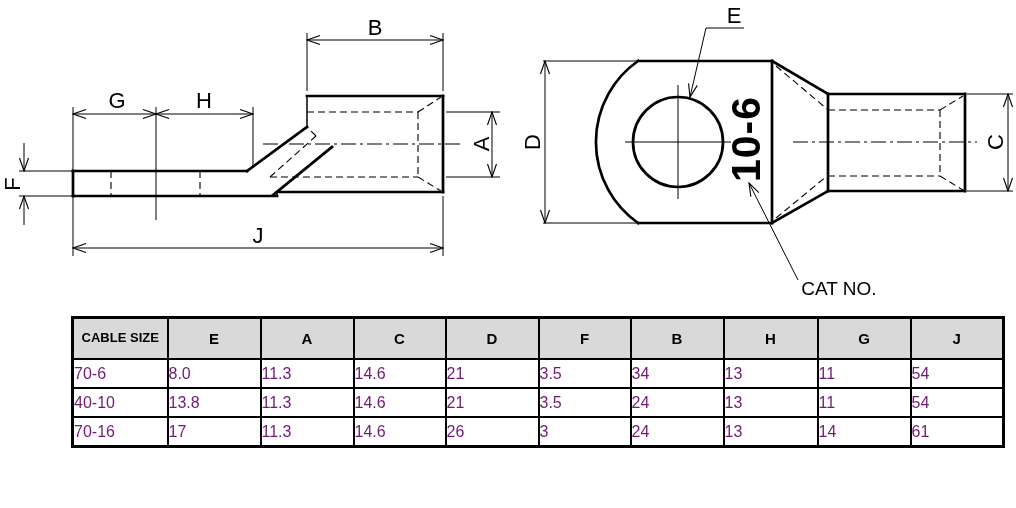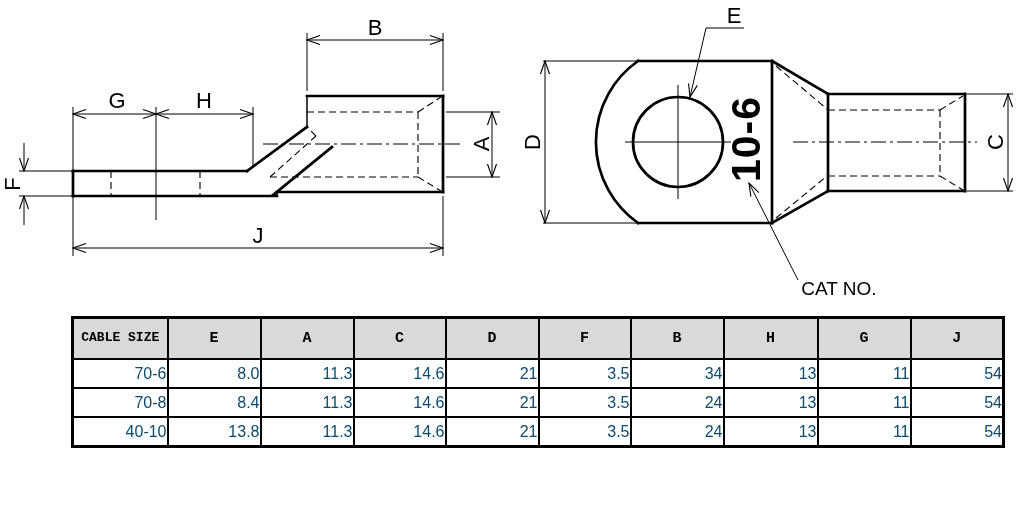--- a/index.html
+++ b/index.html
@@ -18,25 +18,25 @@
   .marking-label{font-size:41px;font-weight:bold;fill:#000;letter-spacing:1px;}
   .catno-label{font-size:19px;fill:#000;}
   
   .spec-table{
     position:absolute;left:71px;top:316px;
     border-collapse:collapse;table-layout:fixed;
   }
   .spec-table,.spec-table th,.spec-table td{border:2px solid #000;}
   .spec-table{border-width:3px;}
   .spec-table th{
-    font-weight:bold;font-size:15px;height:39px;text-align:center;padding:0;font-family:Liberation Mono, monospace;
+    font-weight:bold;font-size:15px;height:39px;text-align:center;padding:0;
   }
   .spec-table th.cable-header{font-size:13px;line-height:1.15;}
   .spec-table td{
-    font-size:16px;height:27px;text-align:right;padding:0;color:#0c4a6e;
+    font-size:16px;height:27px;text-align:left;padding:0;color:#701a75;
   }
 </style>
 </head>
 <body>
 
 <svg class="drawing-svg" width="1016" height="316" viewBox="0 0 1016 316">
   <defs>
     <marker id="arr" markerUnits="userSpaceOnUse" markerWidth="16" markerHeight="12" viewBox="0 0 16 12" refX="15" refY="6" orient="auto-start-reverse">
       <path d="M2,1.5 L15,6 L2,10.5" fill="none" stroke="#000" stroke-width="1.1"></path>
     </marker>
@@ -174,37 +174,37 @@
         <td>11.3</td>
         <td>14.6</td>
         <td>21</td>
         <td>3.5</td>
         <td>34</td>
         <td>13</td>
         <td>11</td>
         <td>54</td>
       </tr>
       <tr>
-        <td>70-8</td>
-        <td>8.4</td>
-        <td>11.3</td>
-        <td>14.6</td>
-        <td>21</td>
-        <td>3.5</td>
-        <td>24</td>
-        <td>13</td>
-        <td>11</td>
-        <td>54</td>
-      </tr>
-      <tr>
         <td>40-10</td>
         <td>13.8</td>
         <td>11.3</td>
         <td>14.6</td>
         <td>21</td>
         <td>3.5</td>
         <td>24</td>
         <td>13</td>
         <td>11</td>
         <td>54</td>
       </tr>
+      <tr>
+        <td>70-16</td>
+        <td>17</td>
+        <td>11.3</td>
+        <td>14.6</td>
+        <td>26</td>
+        <td>3</td>
+        <td>24</td>
+        <td>13</td>
+        <td>14</td>
+        <td>61</td>
+      </tr>
     </tbody>
 </table>
 
 </body></html>

